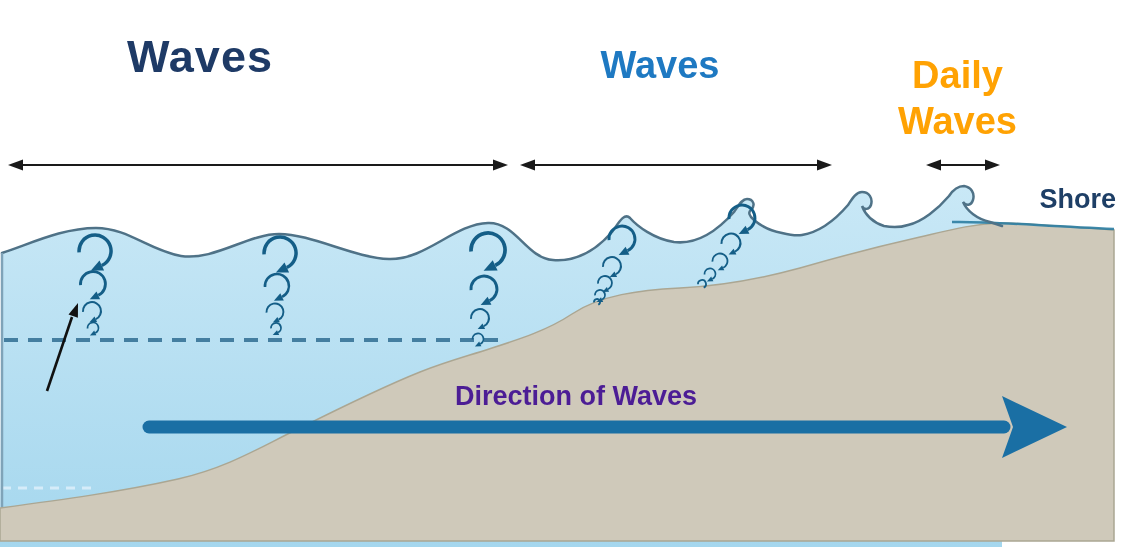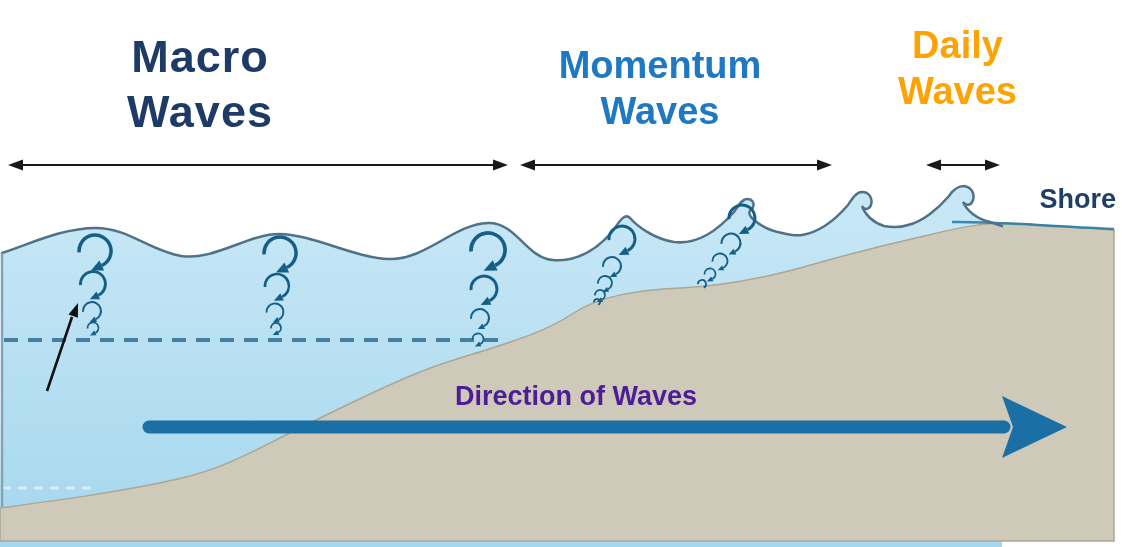--- a/index.html
+++ b/index.html
@@ -145,28 +145,26 @@
         </g>
         <g>
           <line x1="938" x2="988" y1="165" y2="165" stroke="#1a1a1a" stroke-width="2.2"></line>
           <polygon points="926,165 941,159.5 941,170.5" fill="#1a1a1a"></polygon>
           <polygon points="1000,165 985,159.5 985,170.5" fill="#1a1a1a"></polygon>
         </g>
       </g>
   </svg>
 
   <div class="zone-label" id="macro-label" style="color: rgb(30, 58, 102);">
-    <span>Macro</span>
     <span>Waves</span>
   </div>
   <div class="zone-label" id="momentum-label" style="color: rgb(30, 121, 194);">
-    <span>Momentum</span>
     <span>Waves</span>
   </div>
-  <div class="zone-label" id="daily-label" style="color: rgb(255, 162, 3);">
+  <div class="zone-label" id="daily-label" style="color: rgb(255, 162, 3); margin-top: 30px;">
     <span>Daily</span>
     <span>Waves</span>
   </div>
 
   <div class="italic-label" id="shore-label" style="color: rgb(30, 63, 102);">Shore</div>
   <div class="italic-label" id="direction-label" style="color: #4c1d95;">Direction of Waves</div>
 
 </div>
 
 </body></html>

